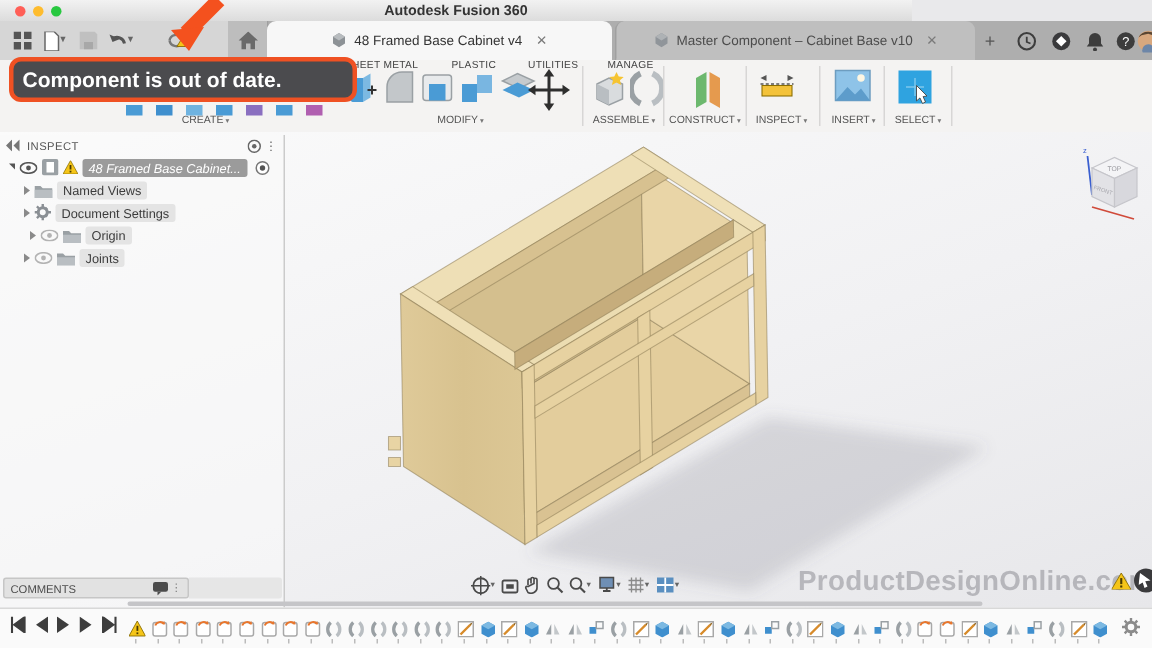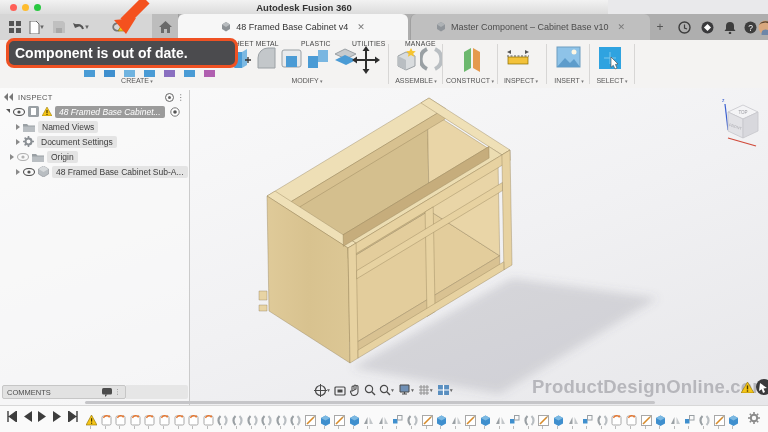--- a/index.html
+++ b/index.html
@@ -414,43 +414,43 @@
     <div class="b-row" style="padding-left:16px">
       <span class="tri"></span>
       <svg width="11" height="11">
           <circle cx="5.5" cy="5.5" r="3" fill="none" stroke="#8a8f94" stroke-width="2"></circle>
           <g stroke="#8a8f94" stroke-width="1.6">
             <path d="M5.5,0 v2 M5.5,9 v2 M0,5.5 h2 M9,5.5 h2 M1.6,1.6 l1.4,1.4 M8.4,8.4 l-1.4,-1.4 M1.6,9.4 l1.4,-1.4 M8.4,2.6 l-1.4,1.4"></path>
           </g>
         </svg>
       <span class="b-label">Document Settings</span>
     </div>
-    <div class="b-row" style="padding-left:10px">
+    <div class="b-row" style="padding-left:20px">
       <span class="tri"></span>
       <svg width="12" height="8">
           <ellipse cx="6" cy="4" rx="5.5" ry="3.5" fill="none" stroke="#b3b3b3" stroke-width="1.1"></ellipse>
           <circle cx="6" cy="4" r="1.6" fill="#b3b3b3"></circle>
         </svg>
       <svg width="12" height="10">
           <path d="M0,2 h4 l1.5,1.5 H12 V10 H0Z" fill="#9aa0a4"></path>
           <path d="M0,4.5 h12 V10 H0Z" fill="#b9bec2"></path>
         </svg>
       <span class="b-label">Origin</span>
     </div>
     <div class="b-row" style="padding-left:16px">
       <span class="tri"></span>
       <svg width="12" height="8">
-          <ellipse cx="6" cy="4" rx="5.5" ry="3.5" fill="none" stroke="#555" stroke-width="1.1"></ellipse>
-          <circle cx="6" cy="4" r="1.6" fill="#555"></circle>
-        </svg>
-      <svg width="11" height="11">
-          <path d="M5.5,0 10.5,3 10.5,8 5.5,11 .5,8 .5,3Z" fill="#b9bec2" stroke="#8a8f94" stroke-width=".6"></path>
-          <path d="M5.5,0 10.5,3 5.5,6 .5,3Z" fill="#d7dadc"></path>
-        </svg>
-      <span class="b-label">48 Framed Base Cabinet Sub-A...</span>
+          <ellipse cx="6" cy="4" rx="5.5" ry="3.5" fill="none" stroke="#b3b3b3" stroke-width="1.1"></ellipse>
+          <circle cx="6" cy="4" r="1.6" fill="#b3b3b3"></circle>
+        </svg>
+      <svg width="12" height="10">
+          <path d="M0,2 h4 l1.5,1.5 H12 V10 H0Z" fill="#9aa0a4"></path>
+          <path d="M0,4.5 h12 V10 H0Z" fill="#b9bec2"></path>
+        </svg>
+      <span class="b-label">Joints</span>
     </div>
   </div>
 
   <div class="abs commentsbar">
     <span>COMMENTS</span>
     <span style="margin-left:auto;display:flex;align-items:center;gap:2px">
       <svg width="10" height="9">
           <rect x="0" y="0" width="10" height="6.5" rx="1.5" fill="#4c4c4c"></rect>
           <path d="M3,6.5 l0,2.5 2.5,-2.5z" fill="#4c4c4c"></path>
         </svg>

